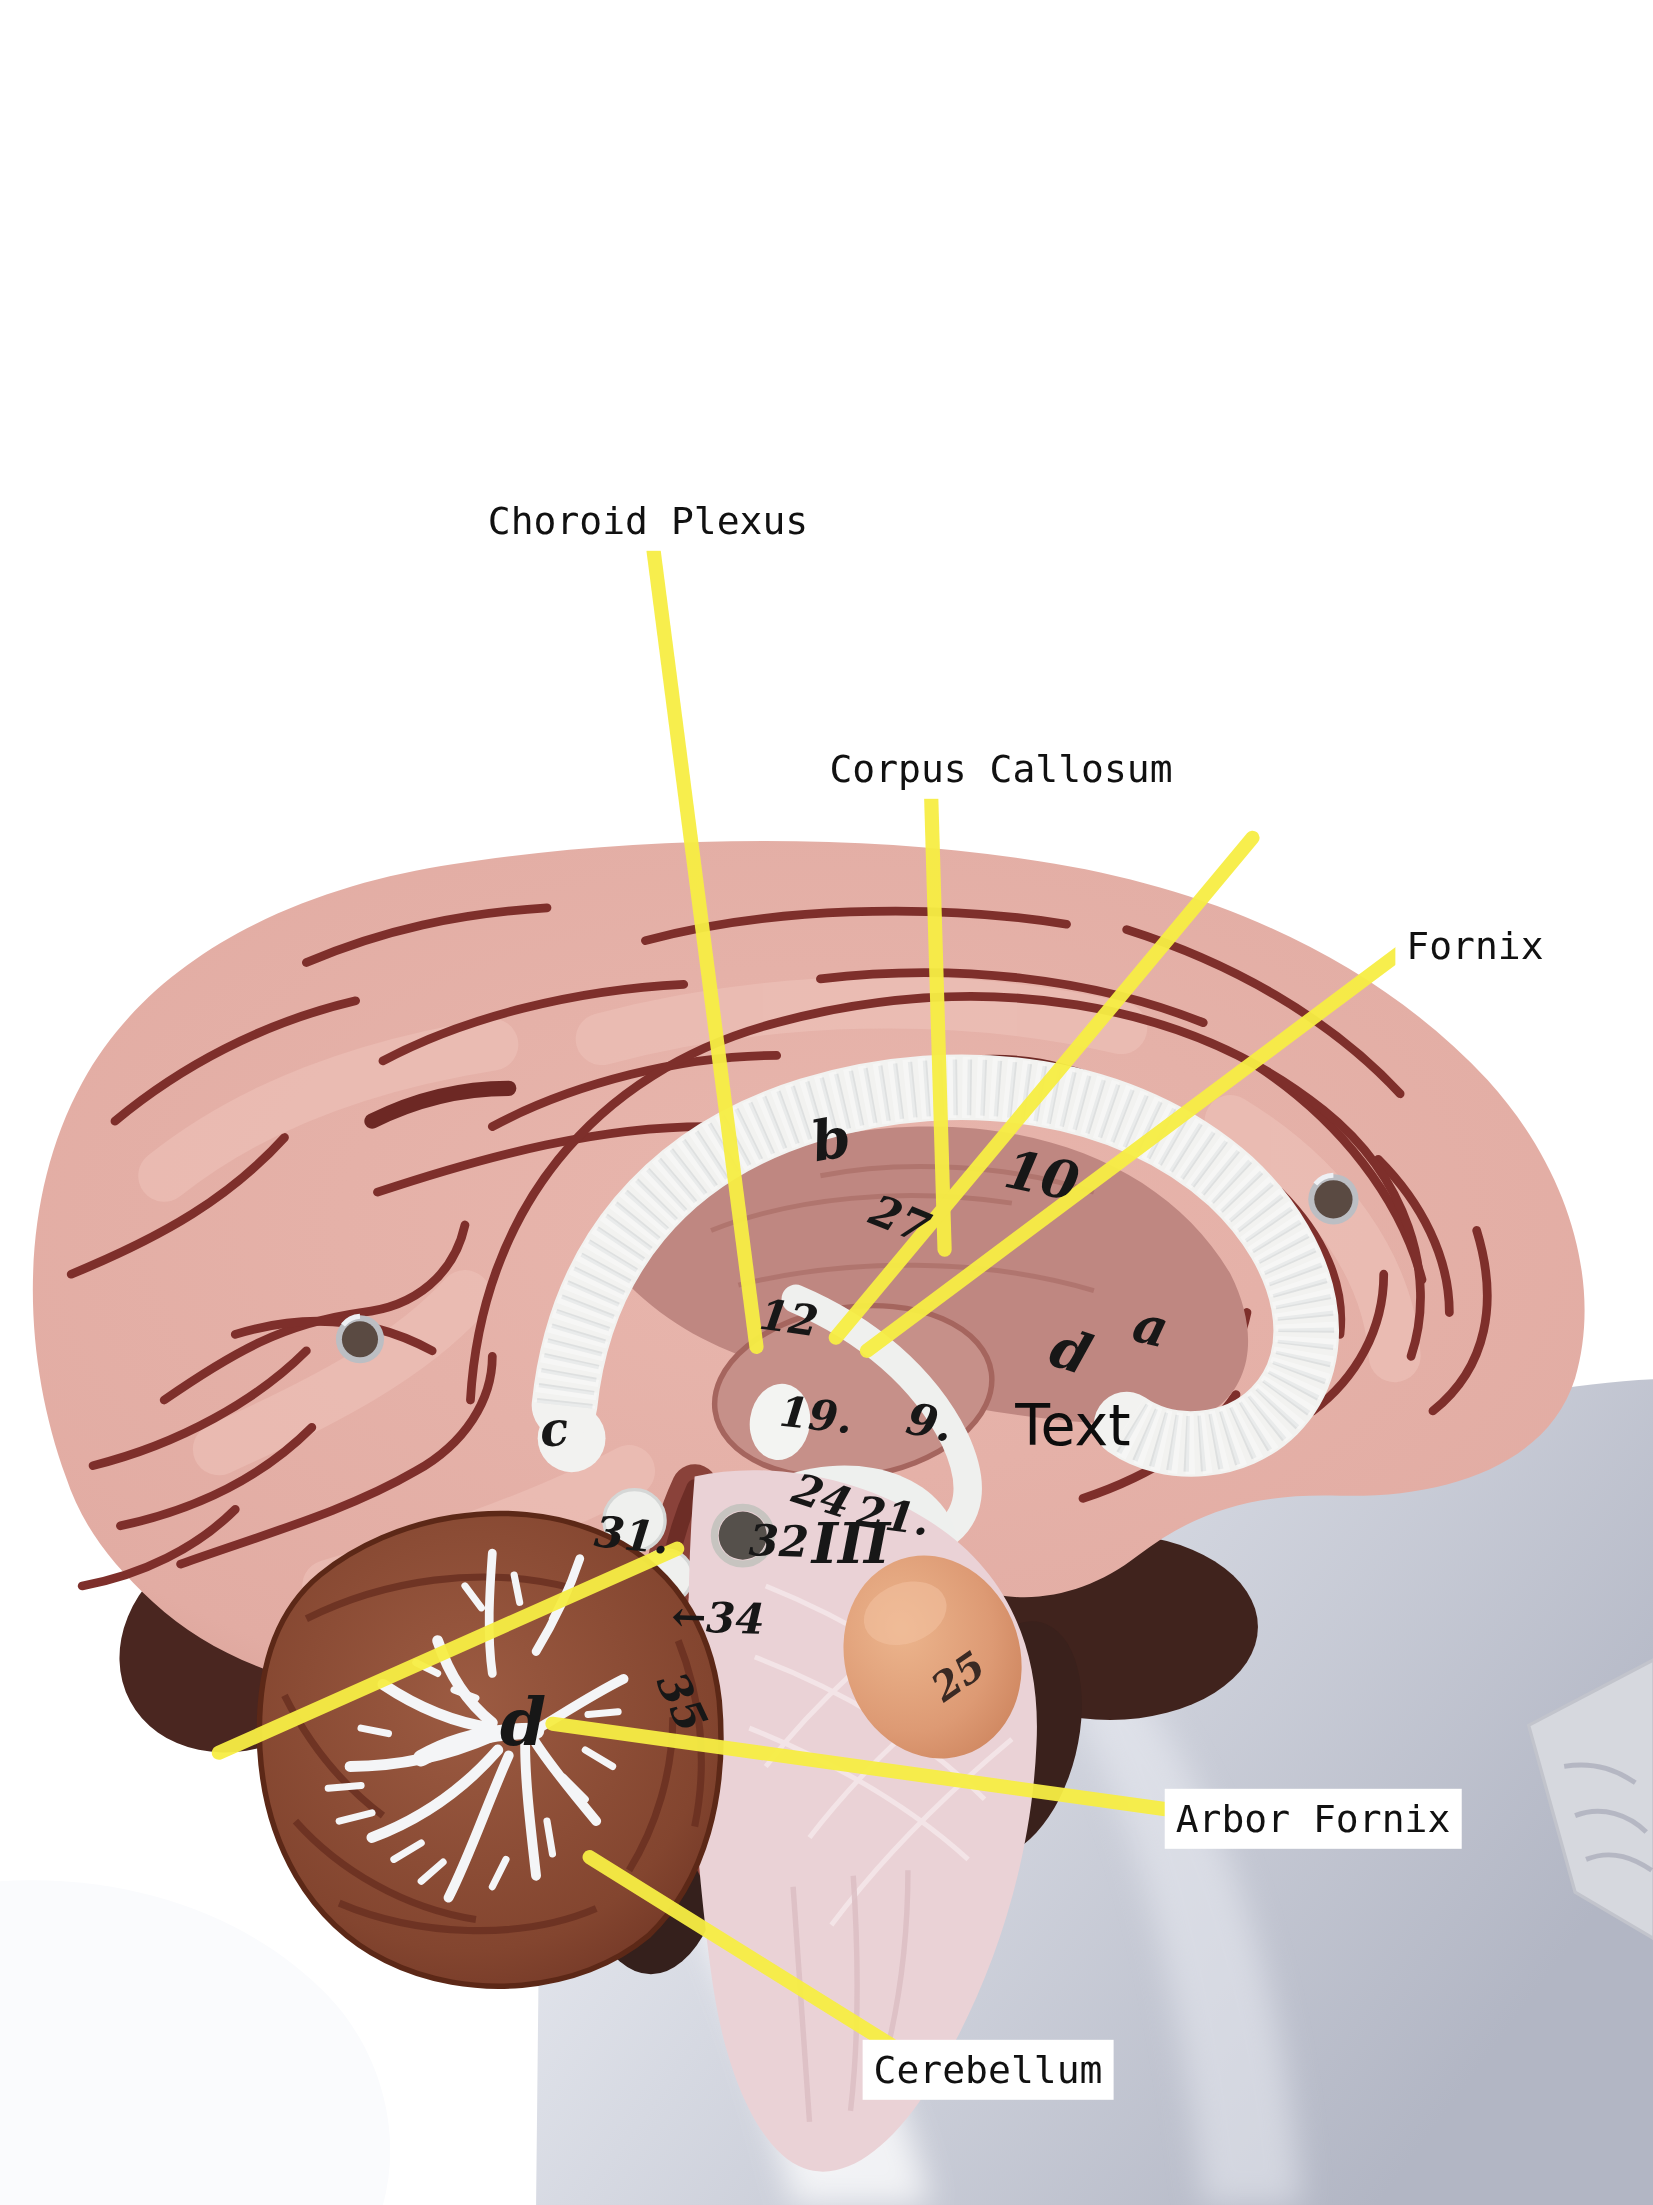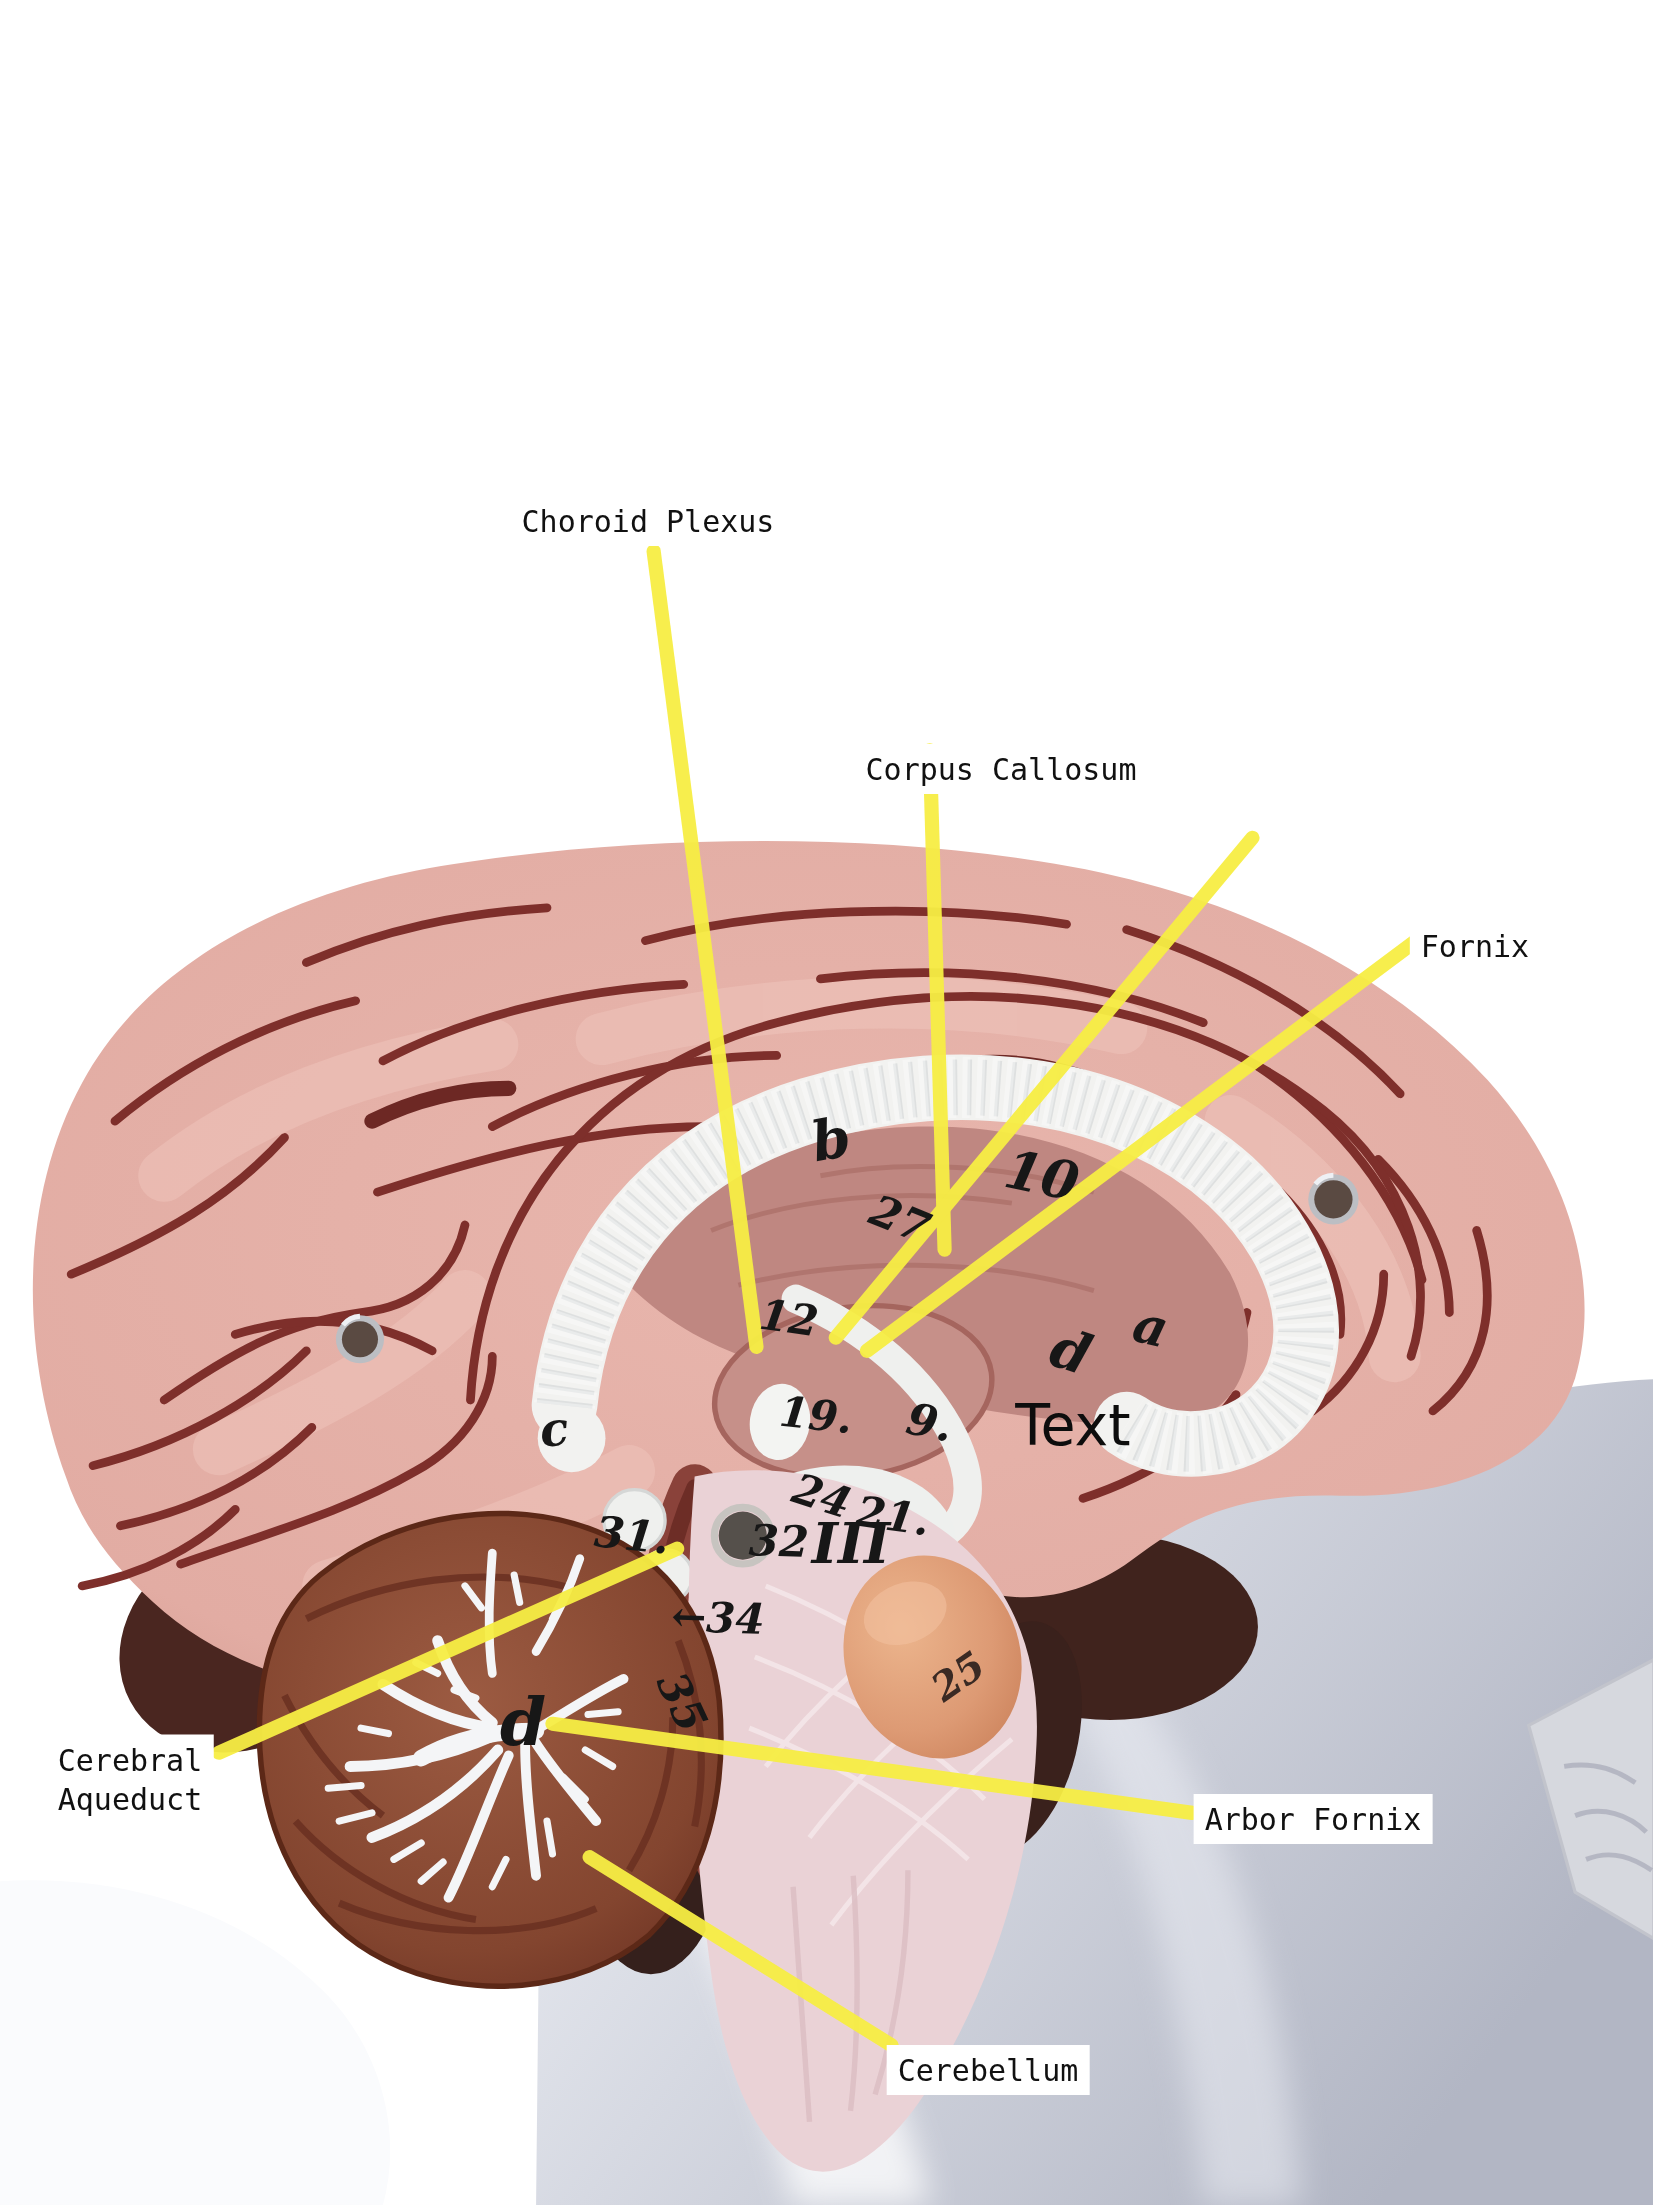--- a/index.html
+++ b/index.html
@@ -1,20 +1,20 @@
 <!DOCTYPE html>
 <html style="font-size:8.8px"><head>
 <meta charset="utf-8">
 <style>
   html,body{margin:0;padding:0;background:#ffffff;}
   #canvas{position:relative;width:1654px;height:2205px;background:#ffffff;overflow:hidden;
           font-family:"DejaVu Sans Mono",monospace;}
   #painting{position:absolute;left:0;top:0;width:100%;height:100%;}
   .label{position:absolute;transform:translate(-50%,-50%);background:#ffffff;color:#111;
-         font-family:"DejaVu Sans Mono",monospace;font-size:30px;line-height:1.3;
+         font-family:"DejaVu Sans Mono",monospace;font-size:38px;line-height:1.3;
          padding:5.5px 11px;text-align:center;white-space:nowrap;}
   .label .ln{display:block;}
   .freetext{position:absolute;transform:translate(-50%,-50%);color:#0d0d0d;
             font-family:"DejaVu Sans",sans-serif;font-size:57px;background:transparent;margin-top:10px;}
   .hw{position:absolute;color:#171717;font-family:"DejaVu Serif",serif;font-style:italic;
       font-weight:700;transform:translate(-50%,-50%) rotate(var(--r,0deg));white-space:nowrap;}
 </style>
 </head>
 <body>
 
@@ -232,24 +232,20 @@
   </g>
 </svg>
 
 <div class="label" style="left:648px;top:521px;">Choroid Plexus</div>
 
 <div class="label" style="left:1001px;top:721px;margin-top:48px;">Corpus Callosum</div>
 
 
 <div class="label" style="left:1475px;top:946px;">Fornix</div>
 
-<div class="label" style="left:130px;top:1779px;">
-  <span class="ln">Cerebral</span>
-  <span class="ln">Aqueduct</span>
-</div>
 
 <div class="label" style="left:1313px;top:1819px;">Arbor Fornix</div>
 
 <div class="label" style="left:988px;top:2070px;text-align:center;">Cerebellum</div>
 
 <div class="freetext" style="left:1073px;top:1415px;">Text</div>
 
 <span class="hw" style="left:831px;top:1139px;font-size:55px;--r:-10deg;">b</span>
 <span class="hw" style="left:1042px;top:1175px;font-size:53px;--r:12deg;">10</span>
 <span class="hw" style="left:900px;top:1219px;font-size:43px;--r:22deg;">27</span>

